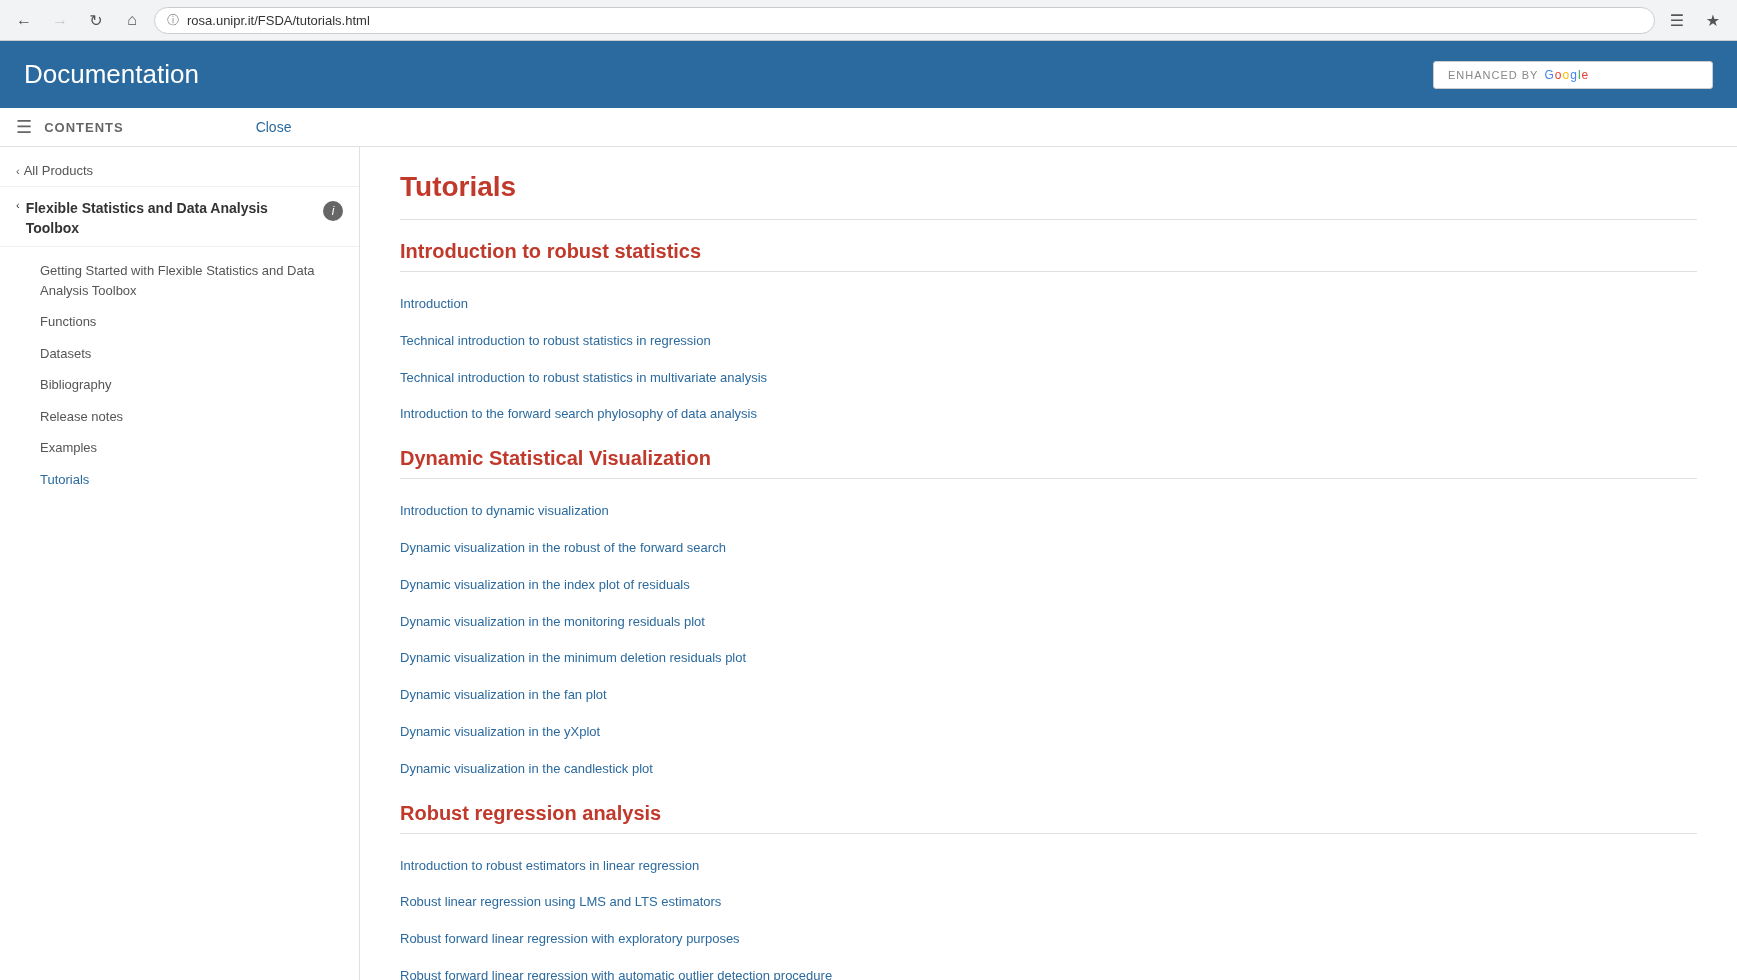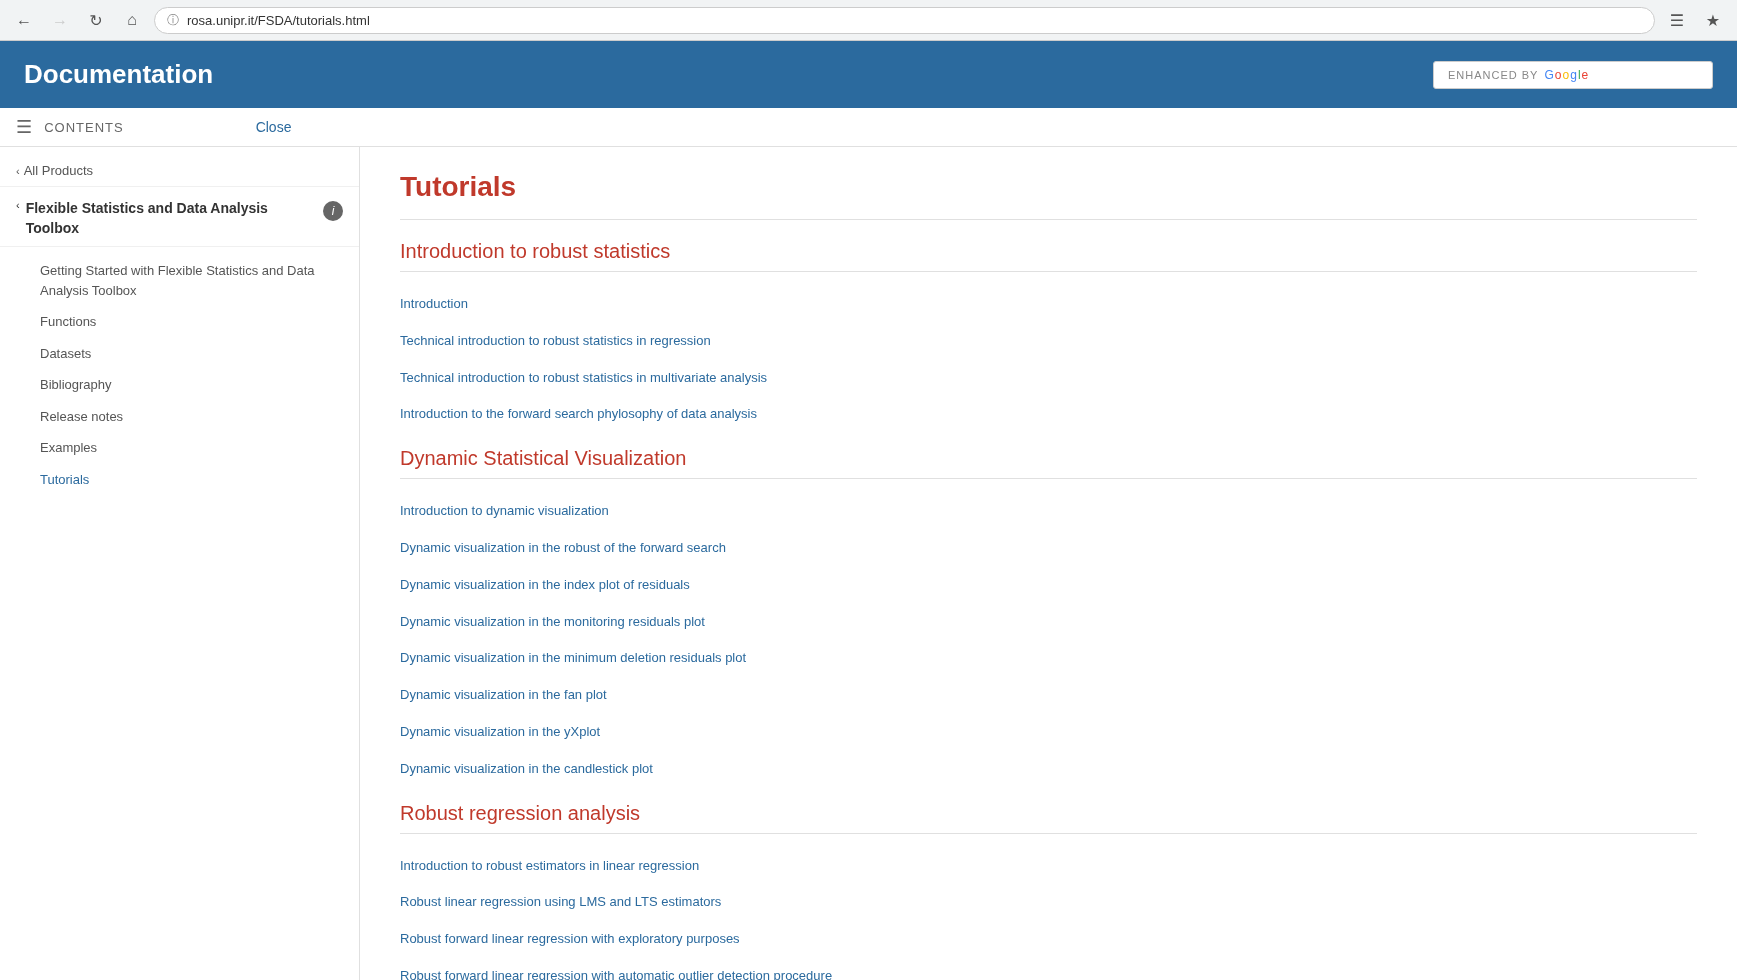--- a/index.html
+++ b/index.html
@@ -57,21 +57,21 @@
     .doc-header {
       background: #2b6a9e;
       color: #fff;
       padding: 18px 24px;
       display: flex;
       align-items: center;
       justify-content: space-between;
     }
     .doc-title {
       font-size: 26px;
-      font-weight: bold;
+      font-weight: normal;
       color: #fff;
     }
     .google-search-box {
       background: #fff;
       border: 1px solid #ccc;
       border-radius: 3px;
       padding: 6px 14px;
       display: flex;
       align-items: center;
       gap: 6px;
@@ -94,21 +94,21 @@
       align-items: center;
       padding: 8px 16px;
       border-bottom: 1px solid #e0e0e0;
       gap: 12px;
     }
     .hamburger { font-size: 18px; color: #666; cursor: pointer; }
     .contents-label {
       font-size: 13px;
       color: #666;
       letter-spacing: 1px;
-      font-weight: normal;
+      font-weight: bold;
       text-align: right;
     }
     .close-btn {
       margin-left: 120px;
       color: #2b6a9e;
       font-size: 14px;
       cursor: pointer;
       text-decoration: none;
     }
 
@@ -194,21 +194,21 @@
       margin-bottom: 16px;
     }
     hr.section-divider {
       border: none;
       border-top: 1px solid #e0e0e0;
       margin: 0 0 20px 0;
     }
 
     .section-heading {
       font-size: 20px;
-      font-weight: normal;
+      font-weight: bold;
       color: #c0392b;
       margin: 20px 0 8px 0;
     }
     .section-links {
       margin-bottom: 16px;
     }
     .section-links a {
       display: block;
       color: #2b6a9e;
       font-size: 13px;

